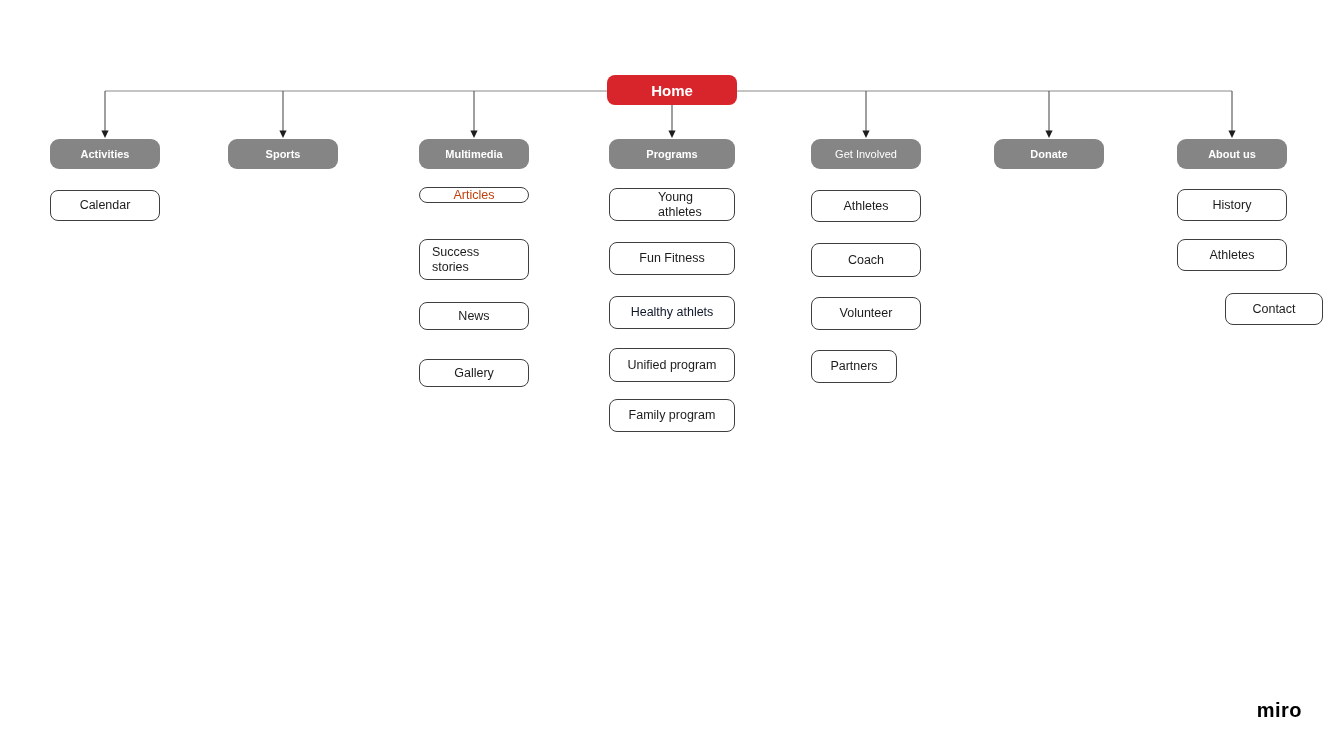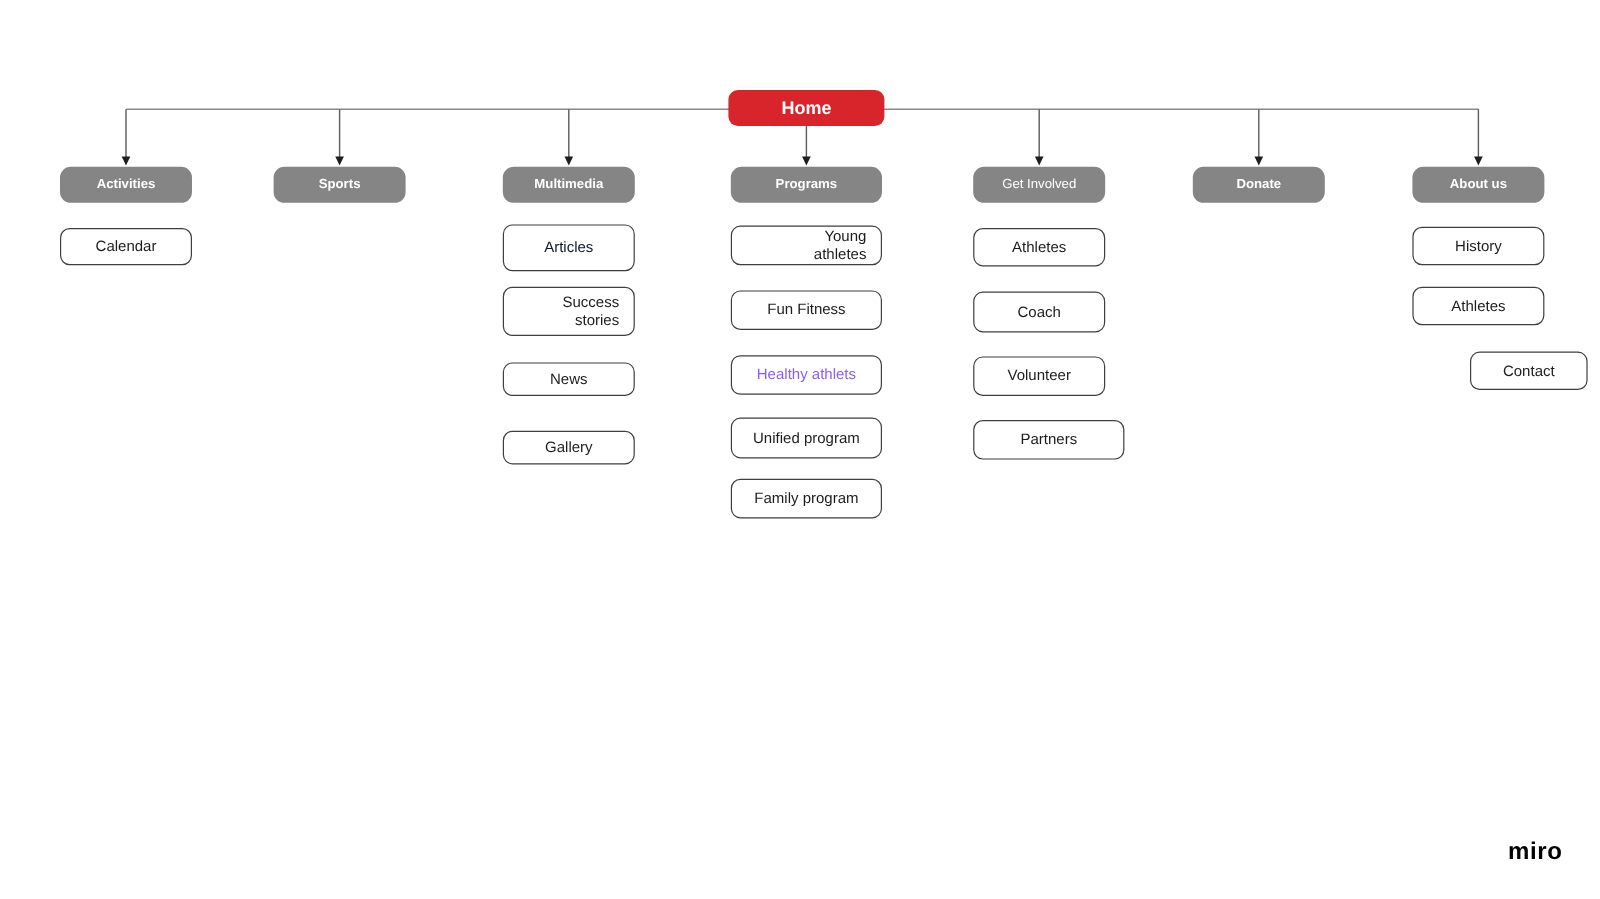--- a/index.html
+++ b/index.html
@@ -20,21 +20,21 @@
     left: 0;
     top: 0;
     pointer-events: none;
   }
   .node {
     position: absolute;
     box-sizing: border-box;
     display: flex;
     align-items: center;
     justify-content: center;
-    text-align: right;
+    text-align: left;
     cursor: default;
     user-select: none;
   }
   .root {
     color: #ffffff;
     font-weight: 700;
     font-size: 15px;
     border-radius: 8px;
     z-index: 3;
   }
@@ -83,35 +83,35 @@
       <polygon points="1045.4,130.5 1052.6,130.5 1049,138" fill="#1e1e1e"></polygon>
       <line x1="1232" y1="91" x2="1232" y2="131" stroke="#5f5f5f" stroke-width="1.2"></line>
       <polygon points="1228.4,130.5 1235.6,130.5 1232,138" fill="#1e1e1e"></polygon>
     </svg>
   <div id="root-node" class="node root" style="left: 607px; top: 75px; width: 130px; height: 30px; background: rgb(216, 36, 43);">Home</div>
   <div id="nodes">
       <div class="node category" style="left: 50px; top: 139px; width: 110px; height: 30px; background: rgb(133, 133, 133);">Activities</div>
       <div class="node child" style="left: 50px; top: 190px; width: 110px; height: 31px; border: 1.4px solid rgb(63, 63, 63); color: rgb(28, 28, 28);">Calendar</div>
       <div class="node category" style="left: 228px; top: 139px; width: 110px; height: 30px; background: rgb(133, 133, 133);">Sports</div>
       <div class="node category" style="left: 419px; top: 139px; width: 110px; height: 30px; background: rgb(133, 133, 133);">Multimedia</div>
-      <div class="node child" style="left: 419px; top: 187px; width: 110px; height: 39px; border: 1.4px solid rgb(63, 63, 63); color: #0f172a;">Articles</div>
+      <div class="node child" style="left: 419px; top: 187px; width: 110px; height: 16px; border: 1.4px solid rgb(63, 63, 63); color: #c2410c;">Articles</div>
       <div class="node child" style="left: 419px; top: 239px; width: 110px; height: 41px; border: 1.4px solid rgb(63, 63, 63); color: rgb(28, 28, 28);">Success stories</div>
       <div class="node child" style="left: 419px; top: 302px; width: 110px; height: 28px; border: 1.4px solid rgb(63, 63, 63); color: rgb(28, 28, 28);">News</div>
       <div class="node child" style="left: 419px; top: 359px; width: 110px; height: 28px; border: 1.4px solid rgb(63, 63, 63); color: rgb(28, 28, 28);">Gallery</div>
       <div class="node category" style="left: 609px; top: 139px; width: 126px; height: 30px; background: rgb(133, 133, 133);">Programs</div>
       <div class="node child" style="left: 609px; top: 188px; width: 126px; height: 33px; border: 1.4px solid rgb(63, 63, 63); color: rgb(28, 28, 28); padding-left: 48px;">Young athletes</div>
       <div class="node child" style="left: 609px; top: 242px; width: 126px; height: 33px; border: 1.4px solid rgb(63, 63, 63); color: rgb(28, 28, 28);">Fun Fitness</div>
-      <div class="node child" style="left: 609px; top: 296px; width: 126px; height: 33px; border: 1.4px solid rgb(63, 63, 63); color: #8b5cf6;">Healthy athlets</div>
+      <div class="node child" style="left: 609px; top: 296px; width: 126px; height: 33px; border: 1.4px solid rgb(63, 63, 63); color: #0f172a;">Healthy athlets</div>
       <div class="node child" style="left: 609px; top: 348px; width: 126px; height: 34px; border: 1.4px solid rgb(63, 63, 63); color: rgb(28, 28, 28);">Unified program</div>
       <div class="node child" style="left: 609px; top: 399px; width: 126px; height: 33px; border: 1.4px solid rgb(63, 63, 63); color: rgb(28, 28, 28);">Family program</div>
       <div class="node category" style="left: 811px; top: 139px; width: 110px; height: 30px; background: rgb(133, 133, 133); font-weight: 400;">Get Involved</div>
       <div class="node child" style="left: 811px; top: 190px; width: 110px; height: 32px; border: 1.4px solid rgb(63, 63, 63); color: rgb(28, 28, 28);">Athletes</div>
       <div class="node child" style="left: 811px; top: 243px; width: 110px; height: 34px; border: 1.4px solid rgb(63, 63, 63); color: rgb(28, 28, 28);">Coach</div>
       <div class="node child" style="left: 811px; top: 297px; width: 110px; height: 33px; border: 1.4px solid rgb(63, 63, 63); color: rgb(28, 28, 28);">Volunteer</div>
-      <div class="node child" style="left: 811px; top: 350px; width: 126px; height: 33px; border: 1.4px solid rgb(63, 63, 63); color: rgb(28, 28, 28);">Partners</div>
+      <div class="node child" style="left: 811px; top: 350px; width: 86px; height: 33px; border: 1.4px solid rgb(63, 63, 63); color: rgb(28, 28, 28);">Partners</div>
       <div class="node category" style="left: 994px; top: 139px; width: 110px; height: 30px; background: rgb(133, 133, 133);">Donate</div>
       <div class="node category" style="left: 1177px; top: 139px; width: 110px; height: 30px; background: rgb(133, 133, 133);">About us</div>
       <div class="node child" style="left: 1177px; top: 189px; width: 110px; height: 32px; border: 1.4px solid rgb(63, 63, 63); color: rgb(28, 28, 28);">History</div>
       <div class="node child" style="left: 1177px; top: 239px; width: 110px; height: 32px; border: 1.4px solid rgb(63, 63, 63); color: rgb(28, 28, 28);">Athletes</div>
       <div class="node child" style="left: 1177px; top: 293px; width: 98px; height: 32px; border: 1.4px solid rgb(63, 63, 63); color: rgb(28, 28, 28); margin-left: 48px;">Contact</div>
     </div>
   <div class="watermark" style="color: #000000;">miro</div>
 </div>
 
 </body></html>

